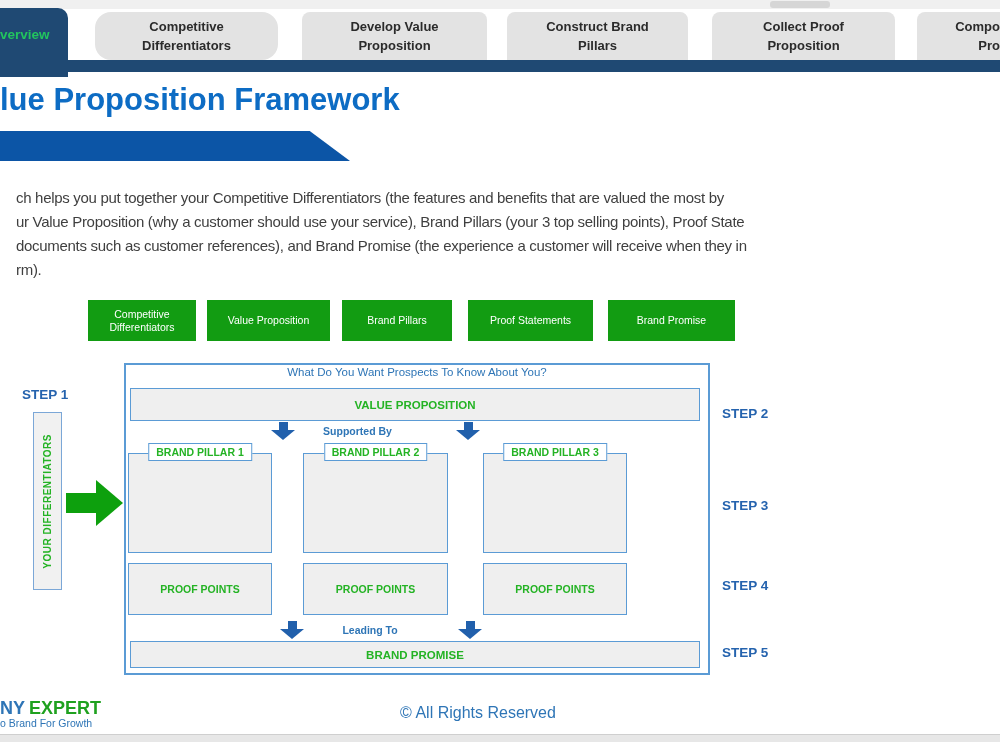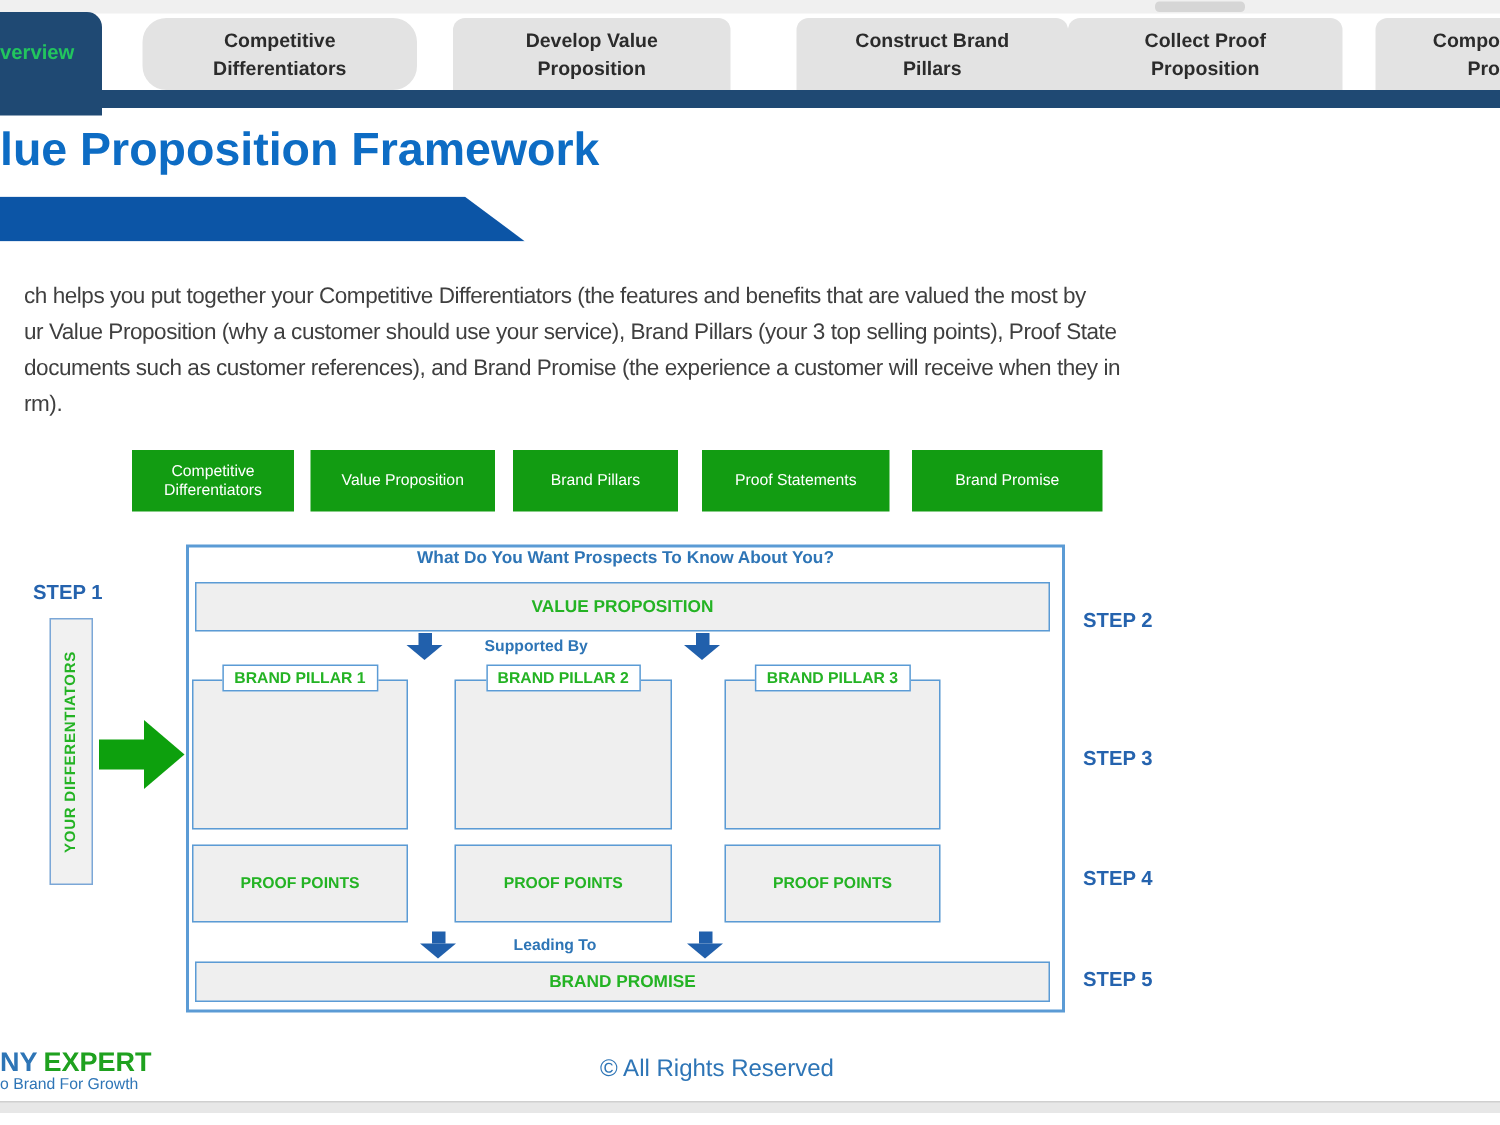--- a/index.html
+++ b/index.html
@@ -27,21 +27,21 @@
   .iline{white-space:nowrap;overflow:hidden;height:24px;line-height:24px;font-size:15px;
        letter-spacing:-0.3px;color:#3F3F3F;}
   
   .gbtn{position:absolute;top:300px;height:41px;background:#129C12;color:#fff;
        display:flex;align-items:center;justify-content:center;text-align:center;
        font-size:10.5px;line-height:13px;font-weight:normal;cursor:pointer;}
   
   .outer-box{position:absolute;left:124px;top:363px;width:586px;height:312px;
        border:2px solid #5B9BD5;background:#fff;box-sizing:border-box;}
   .question{position:absolute;left:124px;top:366px;width:586px;text-align:center;
-       font-size:11.5px;font-weight:bold;color:#2E75B6;}
+       font-size:11.5px;font-weight:normal;color:#2E75B6;}
   .gray-bar{position:absolute;background:#EFEFEF;border:1.5px solid #5B9BD5;box-sizing:border-box;
        display:flex;align-items:center;justify-content:center;
        font-size:11.5px;font-weight:bold;color:#24B324;}
   .flow-label{position:absolute;font-size:10.5px;font-weight:bold;color:#2E75B6;text-align:center;}
   .darrow{position:absolute;display:flex;flex-direction:column;align-items:center;}
   .darrow .stem{width:9px;height:8px;background:#2160AC;}
   .darrow .head{width:0;height:0;border-left:12px solid transparent;border-right:12px solid transparent;
        border-top:10px solid #2160AC;}
   .pillar-group{position:absolute;top:443px;height:172px;}
   .pillar-label{position:absolute;left:50%;transform:translateX(-50%);top:0;z-index:2;
@@ -84,21 +84,21 @@
     <span>verview</span>
   </div>
   <div class="tab" style="left:95px;width:183px;border-radius:16px;">
     <span>Competitive</span>
     <span>Differentiators</span>
   </div>
   <div class="tab" style="left:302px;width:185px;">
     <span>Develop Value</span>
     <span>Proposition</span>
   </div>
-  <div class="tab" style="left:507px;width:181px;margin-left:24px;">
+  <div class="tab" style="left:507px;width:181px;">
     <span>Construct Brand</span>
     <span>Pillars</span>
   </div>
   <div class="tab" style="left:712px;width:183px;">
     <span>Collect Proof</span>
     <span>Proposition</span>
   </div>
   <div class="tab cut-right" style="left:917px;width:83px;border-radius:8px 0 0 0;">
     <span>Compo</span>
     <span>Pro</span>

